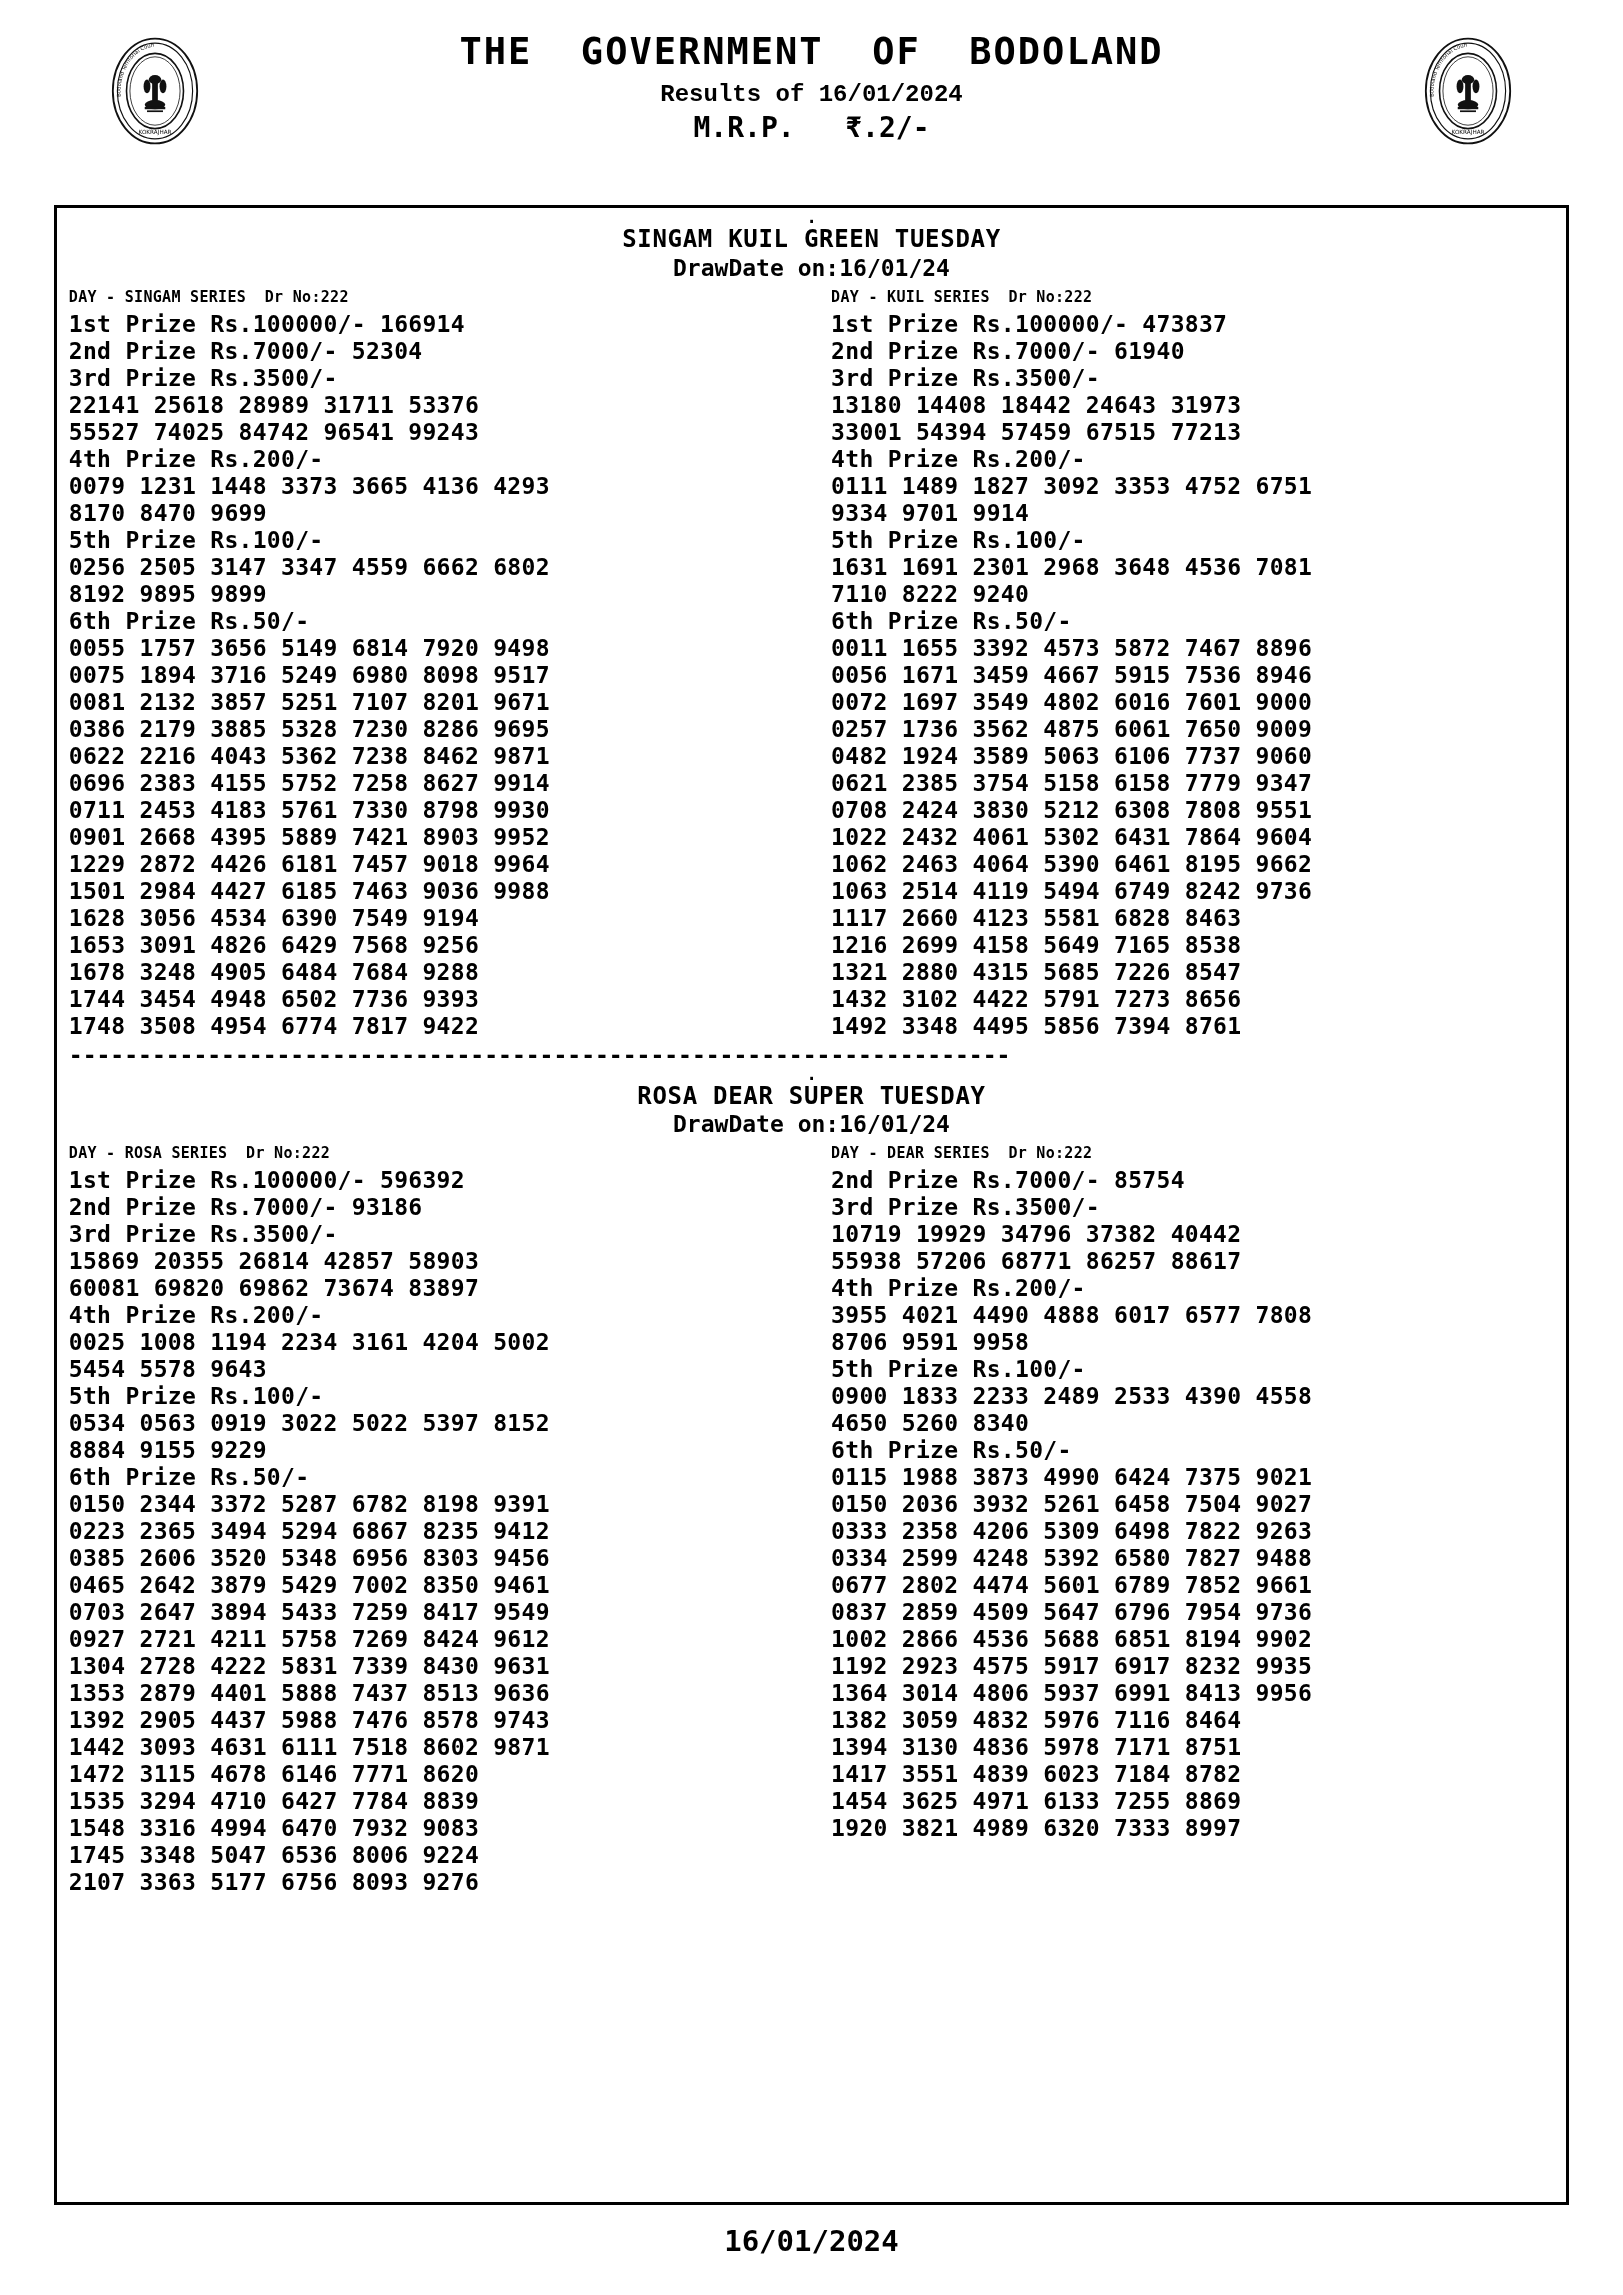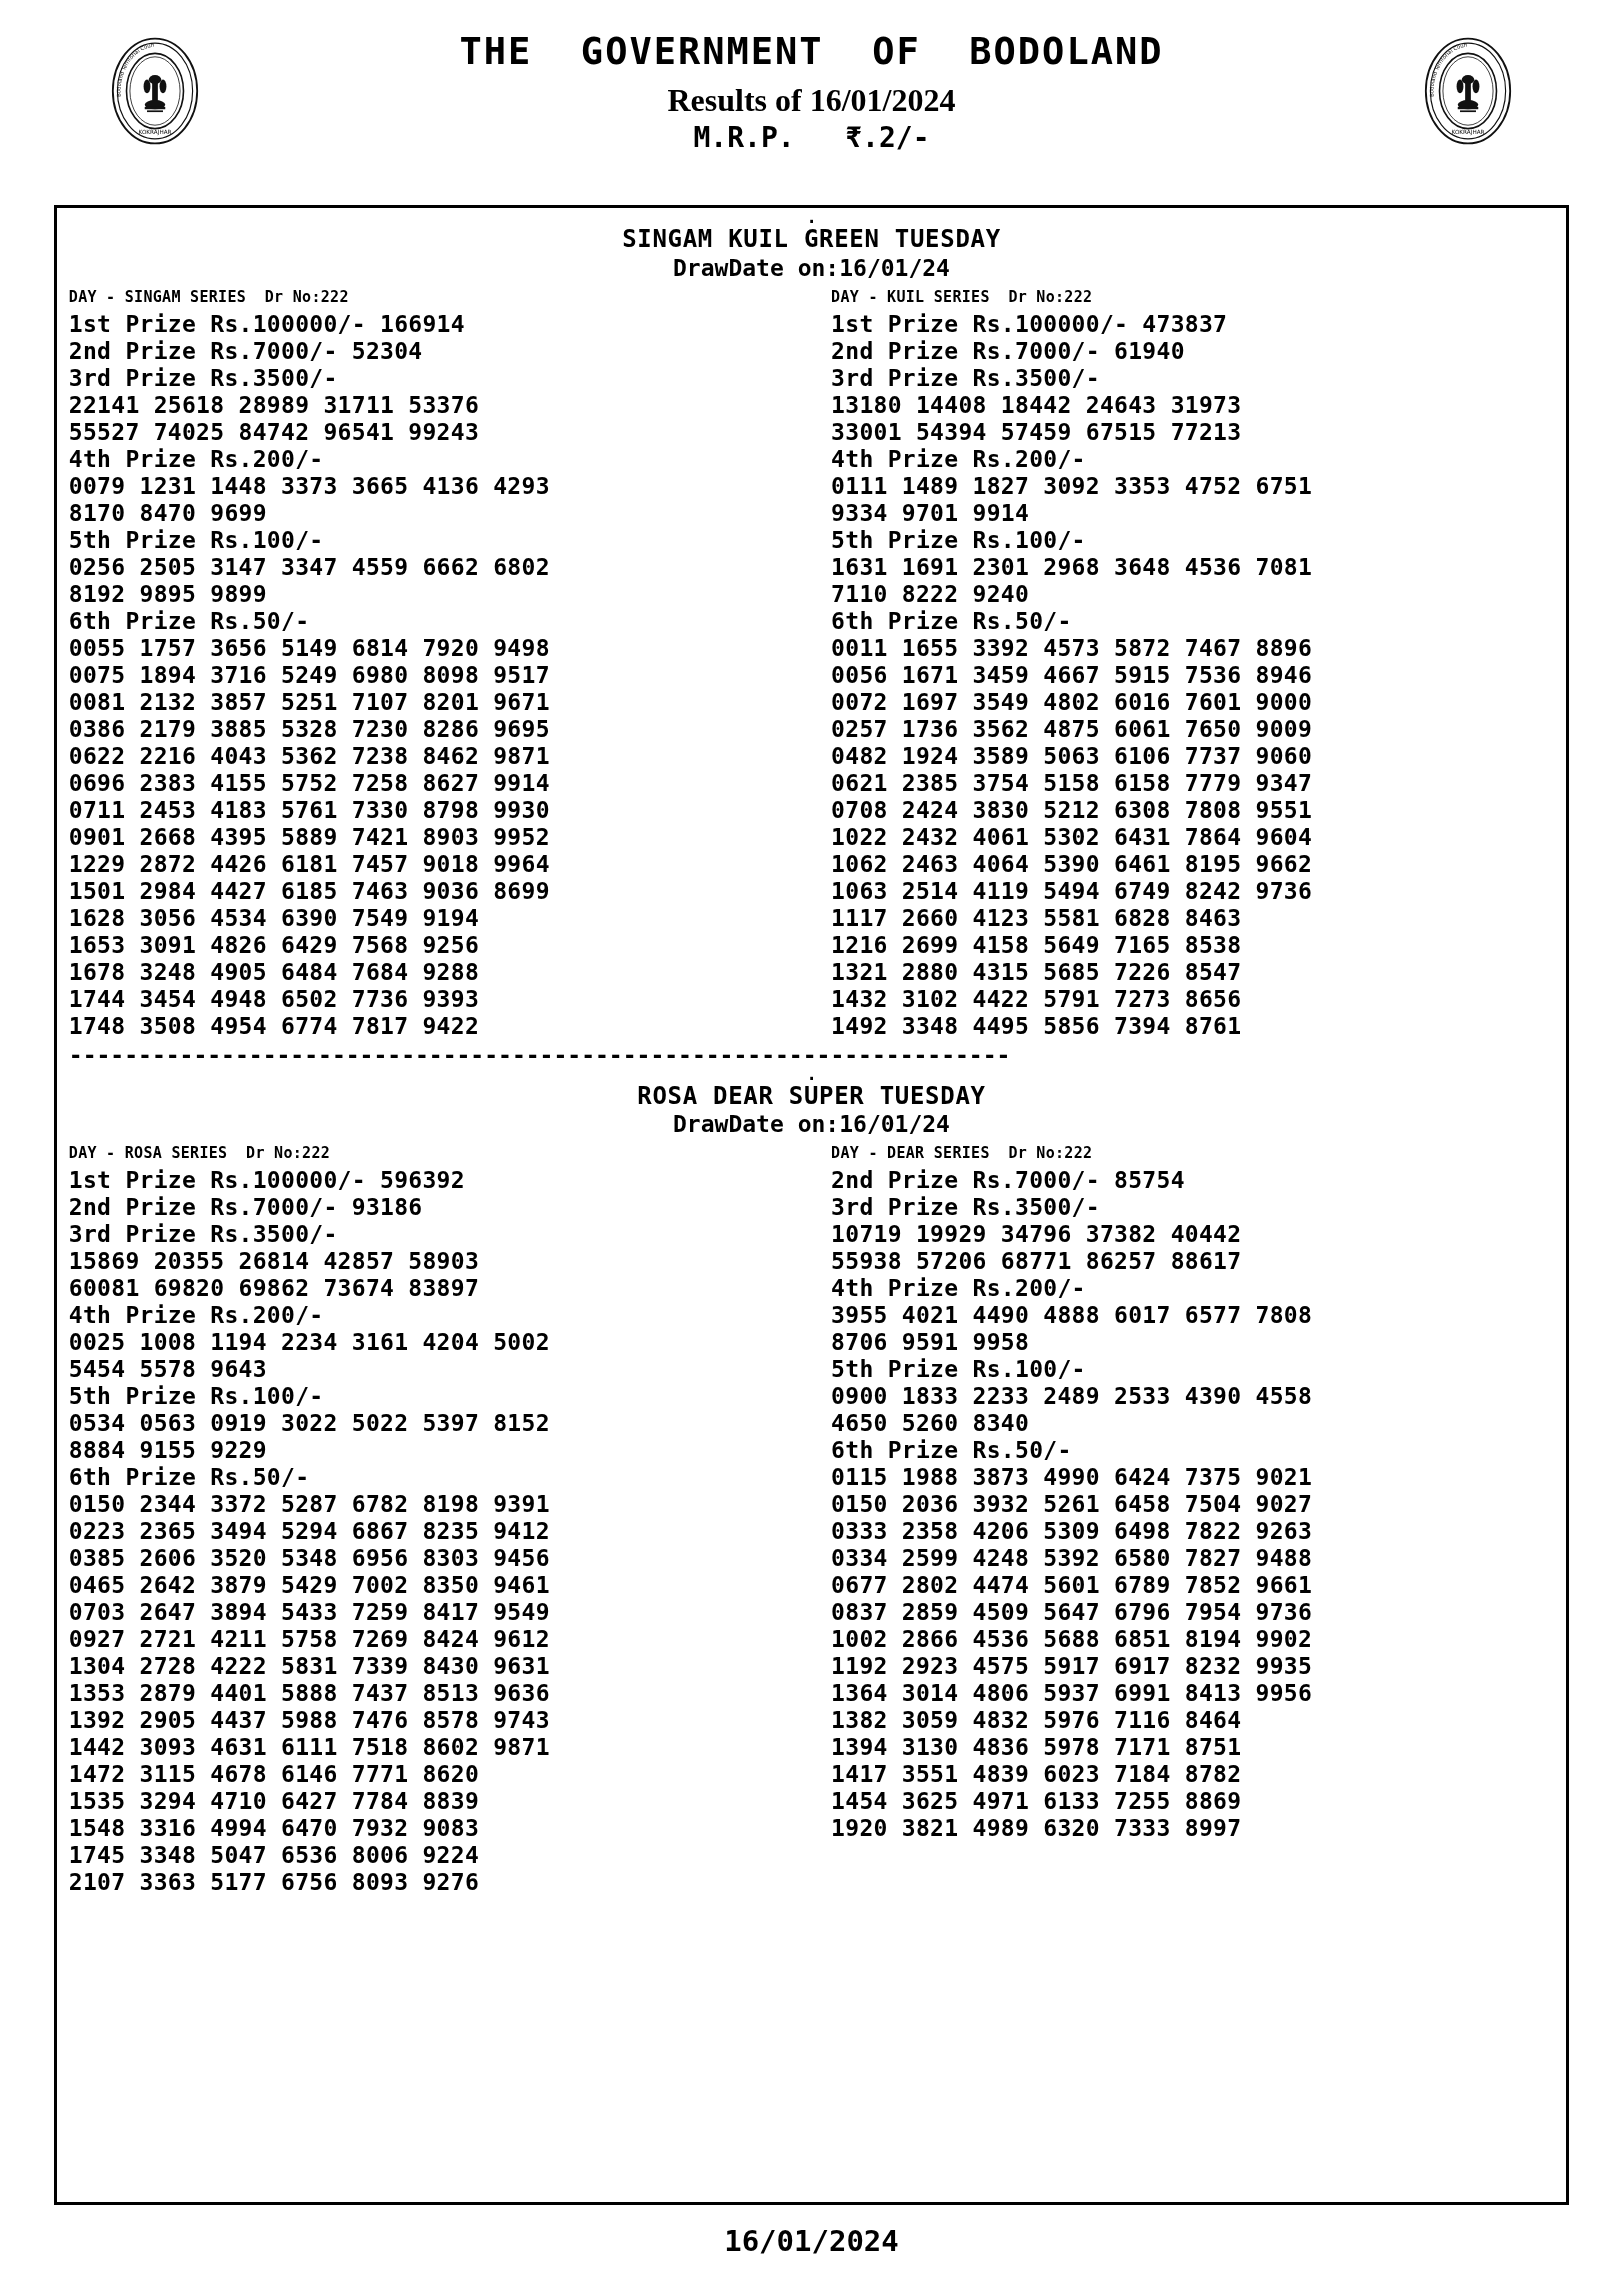--- a/index.html
+++ b/index.html
@@ -49,22 +49,22 @@
   }
   .gov-title {
     font-family: "DejaVu Sans Mono", monospace;
     font-size: 37px;
     font-weight: bold;
     letter-spacing: 2px;
     line-height: 1.15;
     white-space: pre;
   }
   .results-line {
-    font-family: Liberation Serif, serif;
-    font-size: 32px;
+    font-family: Liberation Mono, monospace;
+    font-size: 24px;
     font-weight: bold;
     line-height: 1.25;
     margin-top: 6.5px;
     white-space: pre;
   }
   .mrp-line {
     font-family: "DejaVu Sans Mono", monospace;
     font-size: 28px;
     font-weight: bold;
     line-height: 1.25;
@@ -251,21 +251,21 @@
             <div class="line">6th Prize Rs.50/-</div>
             <div class="line">0055 1757 3656 5149 6814 7920 9498</div>
             <div class="line">0075 1894 3716 5249 6980 8098 9517</div>
             <div class="line">0081 2132 3857 5251 7107 8201 9671</div>
             <div class="line">0386 2179 3885 5328 7230 8286 9695</div>
             <div class="line">0622 2216 4043 5362 7238 8462 9871</div>
             <div class="line">0696 2383 4155 5752 7258 8627 9914</div>
             <div class="line">0711 2453 4183 5761 7330 8798 9930</div>
             <div class="line">0901 2668 4395 5889 7421 8903 9952</div>
             <div class="line">1229 2872 4426 6181 7457 9018 9964</div>
-            <div class="line">1501 2984 4427 6185 7463 9036 8699</div>
+            <div class="line">1501 2984 4427 6185 7463 9036 9988</div>
             <div class="line">1628 3056 4534 6390 7549 9194</div>
             <div class="line">1653 3091 4826 6429 7568 9256</div>
             <div class="line">1678 3248 4905 6484 7684 9288</div>
             <div class="line">1744 3454 4948 6502 7736 9393</div>
             <div class="line">1748 3508 4954 6774 7817 9422</div>
           </div>
 
           <div class="col right">
             <div class="series-head">DAY - KUIL SERIES  Dr No:222</div>
             <div class="line">1st Prize Rs.100000/- 473837</div>

